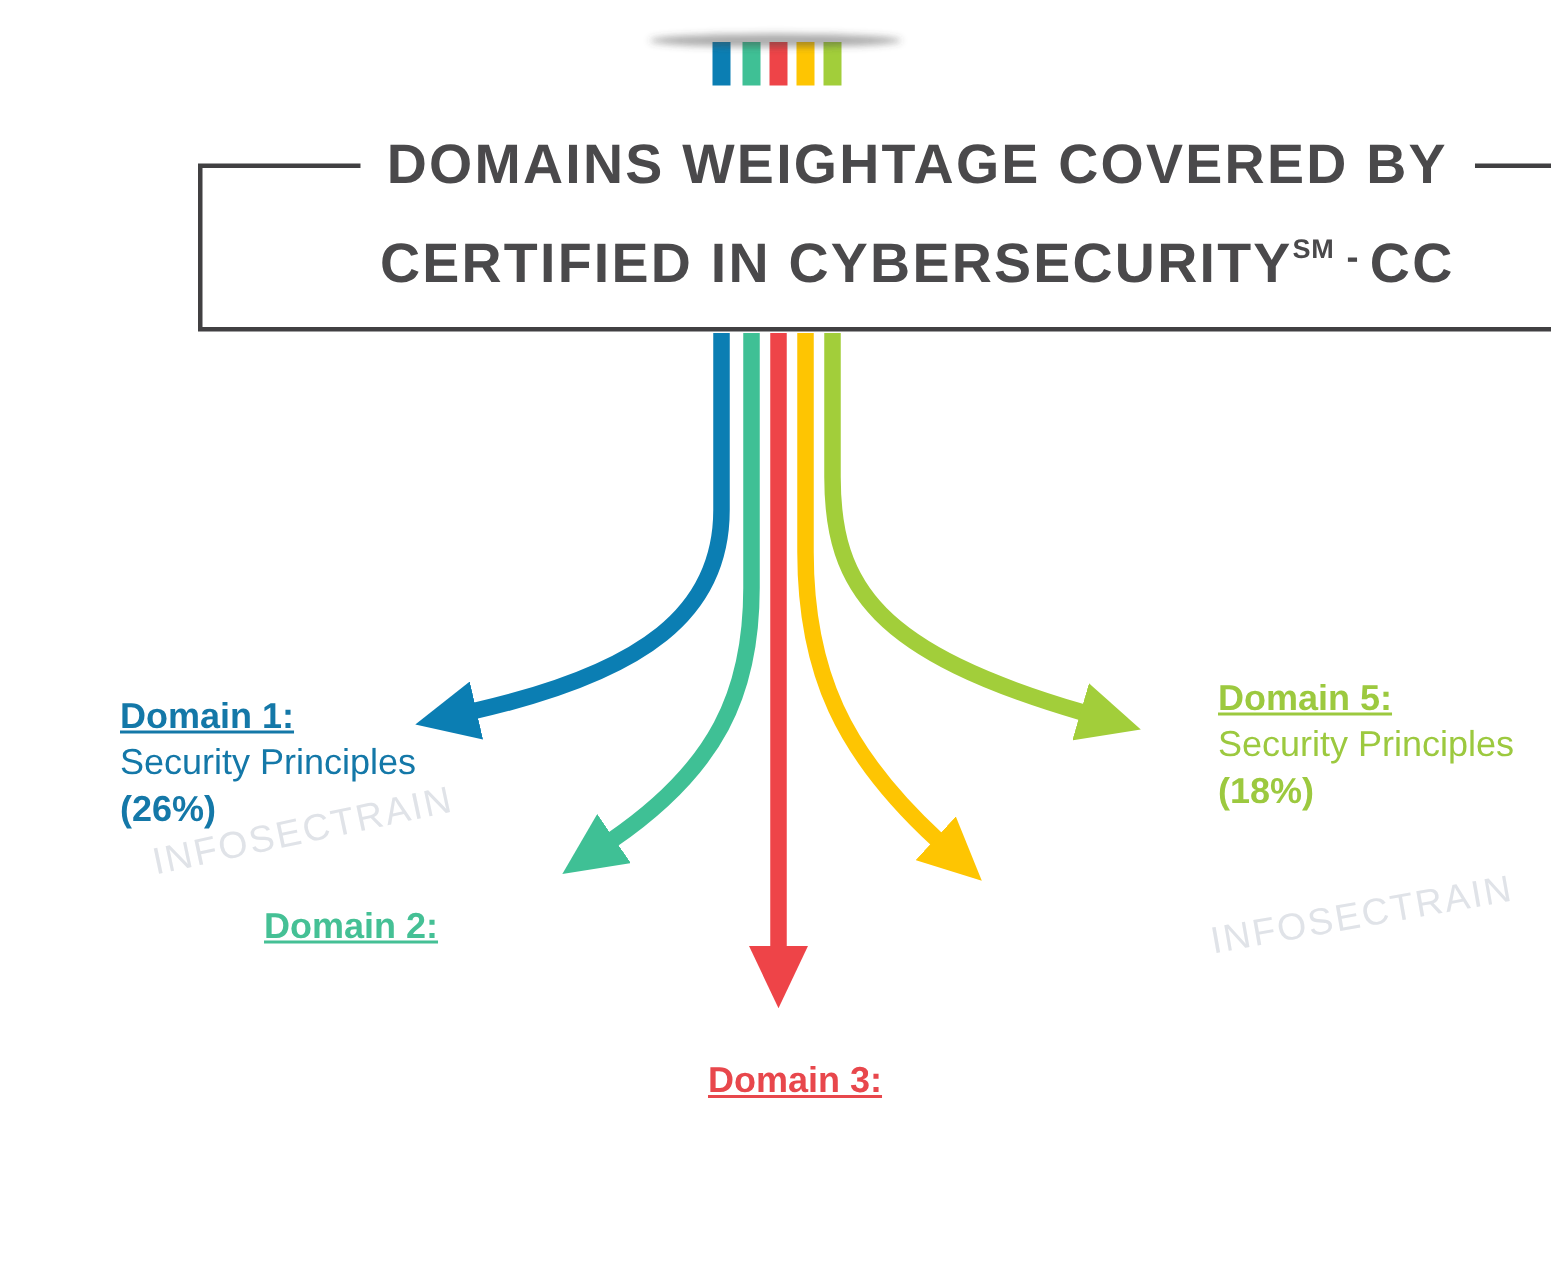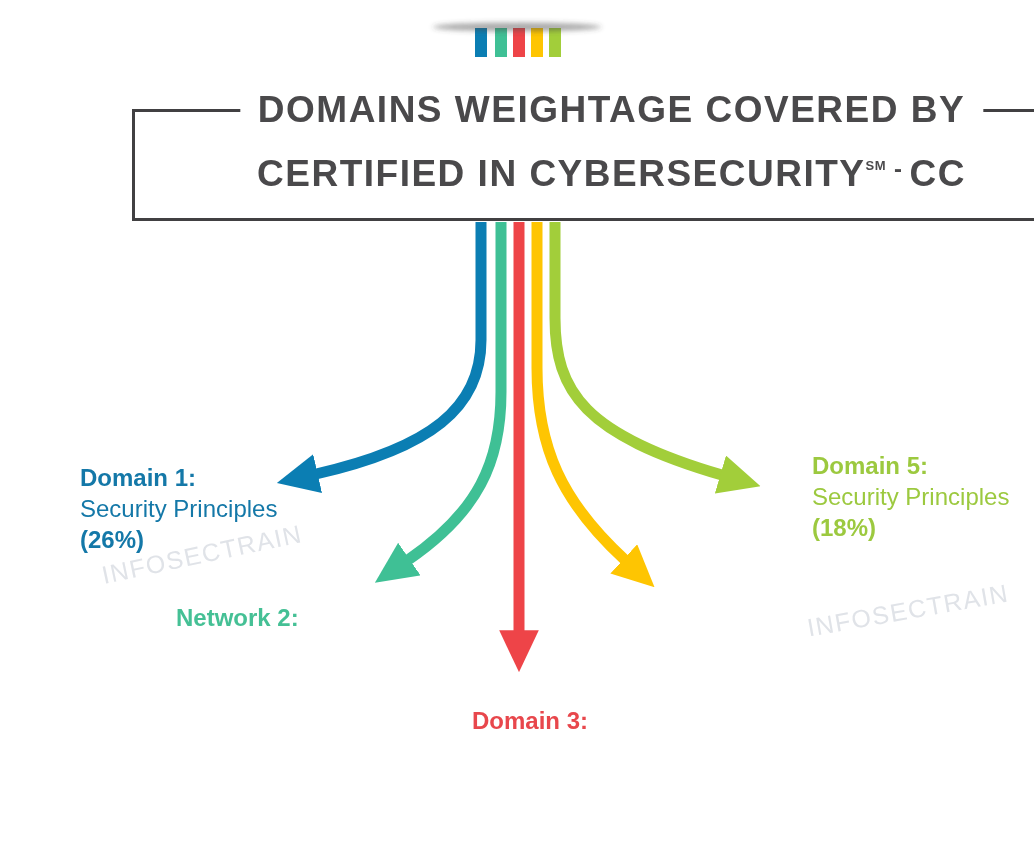--- a/index.html
+++ b/index.html
@@ -49,21 +49,21 @@
     left: 0; right: 0; top: 30px;
     text-align: center;
     white-space: nowrap;
     font-size: 37px;
     font-weight: bold;
     letter-spacing: 1.5px;
     color: #4a494b;
     line-height: 48px;
   }
   .title-sup {
-    font-size: 13px;
+    font-size: 18px;
     vertical-align: 16px;
     letter-spacing: 0.5px;
   }
   .title-dash {
     font-size: 24px;
     vertical-align: 9px;
     padding: 0 6px 0 8px;
   }
 
   
@@ -78,21 +78,21 @@
   .watermark.w1 { left: 100px; top: 540px; transform: rotate(-12deg); }
   .watermark.w2 { left: 806px; top: 596px; transform: rotate(-10deg); }
 
   
   .domain-block {
     position: absolute;
     z-index: 4;
     font-size: 24px;
     line-height: 31px;
   }
-  .domain-label  { font-weight: bold; }
+  .domain-label  { font-weight: bold; text-decoration: underline; }
   .domain-name   { white-space: pre-line; }
   .domain-weight { font-weight: bold; }
 
   .d1 { left: 80px;  top: 462px; width: 260px; }
   .d2 { left: 176px; top: 602px; width: 300px; }
   .d3 { left: 472px; top: 705px; width: 240px; }
   .d4 { left: 684px; top: 588px; width: 300px; }
   .d5 { left: 812px; top: 450px; width: 230px; }
 </style>
 </head>
@@ -145,21 +145,21 @@
     <div class="title-line2"><span>CERTIFIED IN CYBERSECURITY</span><span class="title-sup">SM</span><span class="title-dash">-</span><span>CC</span></div>
   </div>
 
   <div class="domain-block d1" style="color: rgb(20, 120, 168);">
     <div class="domain-label">Domain 1:</div>
     <div class="domain-name">Security Principles</div>
     <div class="domain-weight">(26%)</div>
   </div>
 
   <div class="domain-block d2" style="color: rgb(69, 192, 149);">
-    <div class="domain-label">Network 2:</div>
+    <div class="domain-label">Domain 2:</div>
   </div>
 
   <div class="domain-block d3" style="color: rgb(232, 71, 76);">
     <div class="domain-label">Domain 3:</div>
   </div>
 
 
   <div class="domain-block d5" style="color: rgb(156, 201, 63);">
     <div class="domain-label">Domain 5:</div>
     <div class="domain-name">Security Principles</div>

